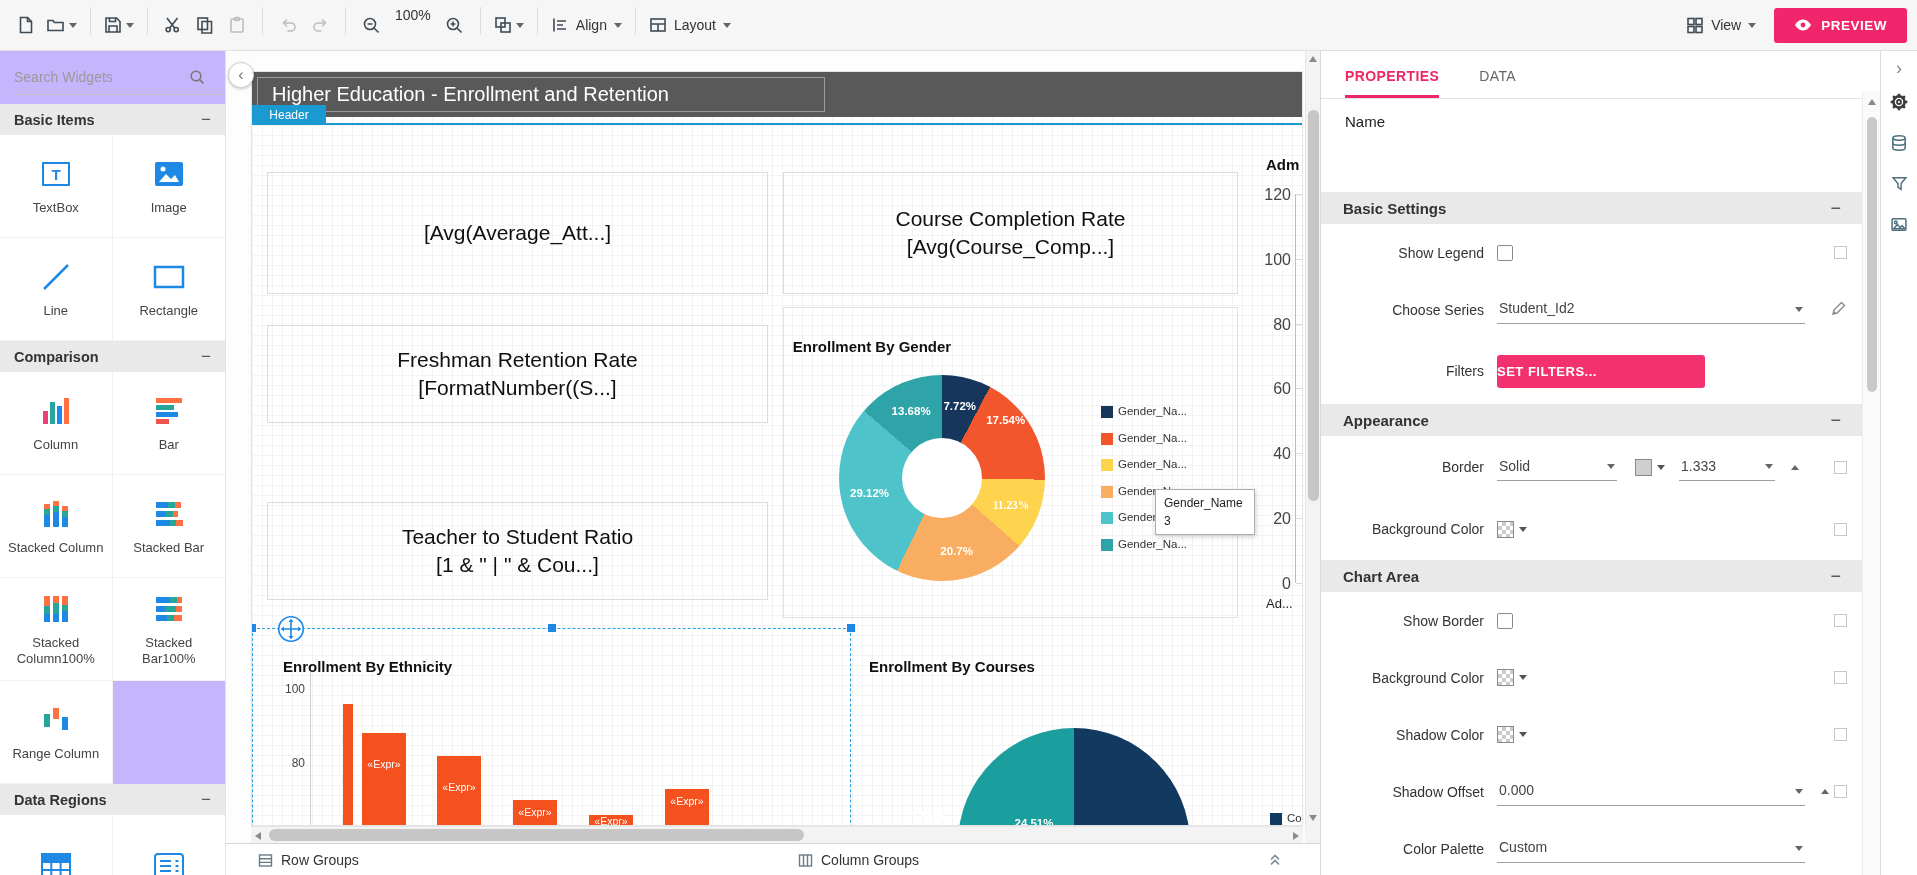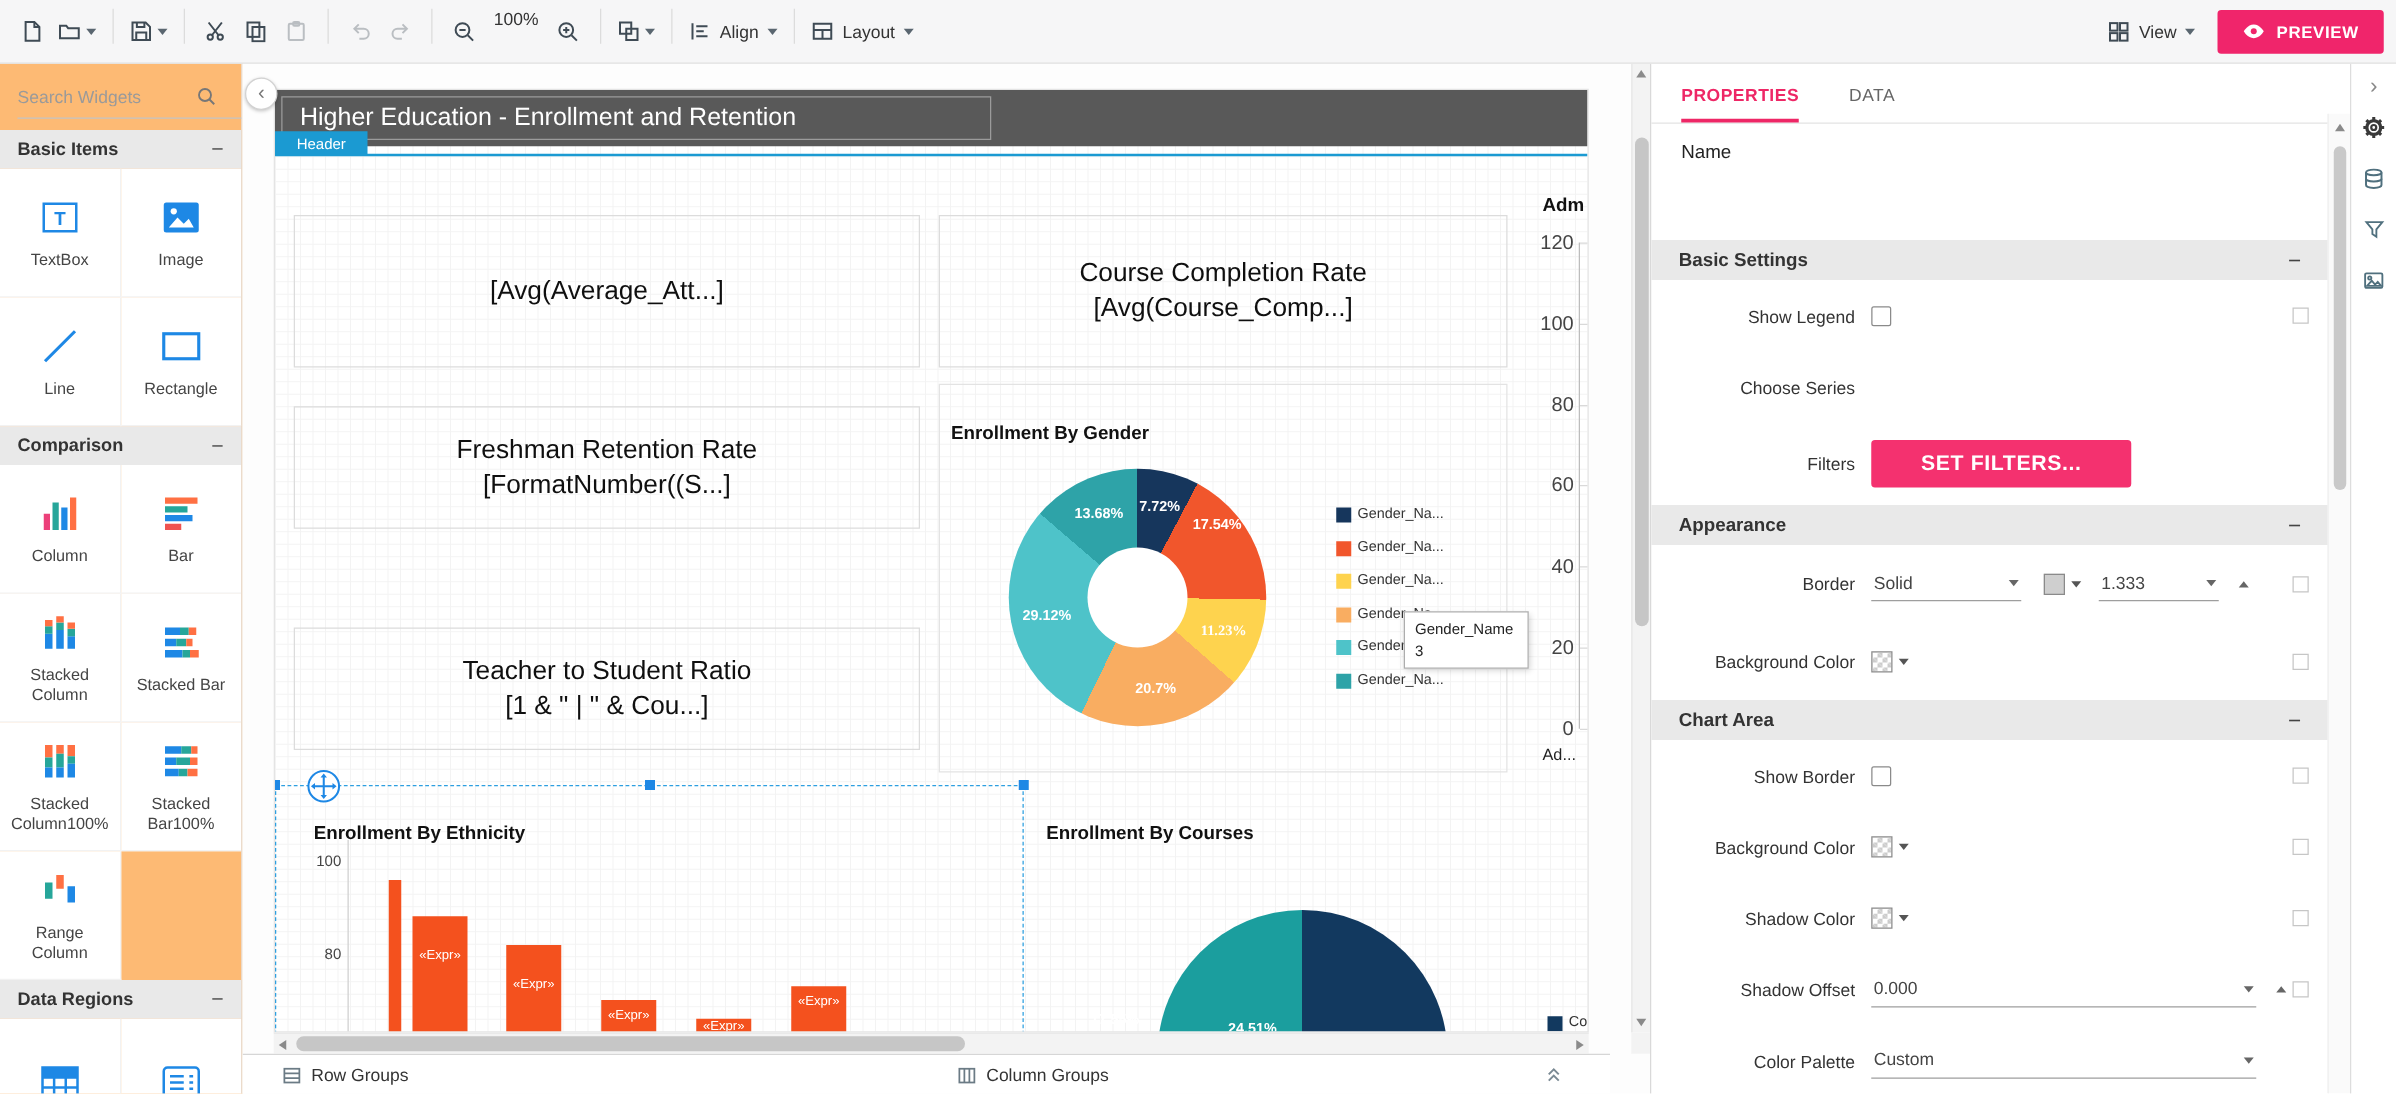--- a/index.html
+++ b/index.html
@@ -17,21 +17,21 @@
 .caret{width:0;height:0;border-left:4px solid transparent;border-right:4px solid transparent;border-top:5px solid #5a6670;margin-left:4px}
 .zoom-label{font-size:14px;color:#333;margin:0 8px}
 .tb-label{font-size:14px;color:#333;margin:0 3px 0 7px}
 .preview-btn{background:#f0256b;color:#fff;font-size:13.5px;font-weight:bold;letter-spacing:.5px;padding:10px 20px;border-radius:3px;display:flex;align-items:center;gap:9px;cursor:pointer}
 .preview-btn svg{display:block}
 
 
 .main{flex:1;display:flex;position:relative;height:824px;overflow:hidden}
 
 
-.sidebar{width:194px;border-right:1px solid #e3e3e3;background:#fdba74;flex-shrink:0;overflow:hidden}
+.sidebar{width:226px;border-right:1px solid #e3e3e3;background:#c4b5fd;flex-shrink:0;overflow:hidden}
 .search-row{height:53px;display:flex;align-items:center;padding:0 14px;position:relative}
 .search-input{flex:1;border:none;border-bottom:1px solid #c4c4c4;height:34px;font-size:14px;color:#444;outline:none;padding-right:28px;background:transparent;font-family:"Liberation Sans",sans-serif}
 .search-input::placeholder{color:#9a9a9a}
 .search-icon{position:absolute;right:20px;top:18px}
 .side-section{height:31px;background:#e9e9e9;display:flex;align-items:center;padding:0 14px;font-size:14.5px;font-weight:bold;color:#333}
 .side-section .minus{margin-left:auto;font-size:17px;color:#555;font-weight:normal;cursor:pointer}
 .widget-grid{display:grid;grid-template-columns:1fr 1fr}
 .widget-cell{height:103px;display:flex;flex-direction:column;align-items:center;justify-content:center;border-right:1px solid #f2f2f2;border-bottom:1px solid #f2f2f2;cursor:pointer;background:#fff}
 .widget-cell:nth-child(2n){border-right:none}
 .widget-icon svg{display:block}
@@ -101,21 +101,21 @@
 .plabel{width:176px;text-align:right;padding-right:13px;font-size:14px;color:#333;flex-shrink:0}
 .pctrl{display:flex;align-items:center;flex:1}
 .mini{width:13px;height:13px;border:1px solid #c6c6c6;margin-left:auto;flex-shrink:0;background:#fff}
 .chk{width:16px;height:16px;border:1.5px solid #8a8a8a;border-radius:2px;background:#fff;cursor:pointer}
 .dd{border-bottom:1px solid #9e9e9e;display:flex;align-items:center;font-size:14px;color:#444;height:28px;position:relative;padding:0 18px 2px 2px;cursor:pointer}
 .dd .dcaret{position:absolute;right:2px;top:11px;width:0;height:0;border-left:4.5px solid transparent;border-right:4.5px solid transparent;border-top:5.5px solid #666}
 .dd.w-series,.dd.w-long{width:308px}
 .dd.w-style{width:120px}
 .dd.w-num{width:96px}
 .upcaret{width:0;height:0;border-left:4.5px solid transparent;border-right:4.5px solid transparent;border-bottom:5.5px solid #666;margin-left:16px;cursor:pointer}
-.setfilters{background:#f4316f;color:#fff;font-size:17px;font-weight:bold;letter-spacing:.5px;padding:9px 0;width:208px;text-align:center;border-radius:3px;cursor:pointer}
+.setfilters{background:#f4316f;color:#fff;font-size:13px;font-weight:bold;letter-spacing:.5px;padding:9px 0;width:208px;border-radius:3px;cursor:pointer}
 .swatch{width:17px;height:17px;border:1px solid #8a8a8a;cursor:pointer}
 .swatch.solid{background:#cfcfcf}
 .swatch.checker{background-image:linear-gradient(45deg,#ccc 25%,transparent 25%,transparent 75%,#ccc 75%),linear-gradient(45deg,#ccc 25%,#fff 25%,#fff 75%,#ccc 75%);background-size:8px 8px;background-position:0 0,4px 4px}
 .swcaret{width:0;height:0;border-left:4.5px solid transparent;border-right:4.5px solid transparent;border-top:5.5px solid #555;margin-left:5px;cursor:pointer}
 .pencil-icon{margin-left:auto;cursor:pointer}
 .props-vscroll{position:absolute;right:0;top:40px;width:18px;height:784px;background:#fafafa;border-left:1px solid #eee}
 .props-vscroll .thumb{position:absolute;left:4px;top:26px;width:10px;height:275px;background:#c9c9c9;border-radius:5px}
 .props-vscroll .arr.up{left:4.5px;top:8px}
 
 
@@ -588,20 +588,30 @@
       <div class="prow">
         <div class="plabel">Show Legend</div>
         <div class="pctrl">
           <span class="chk"></span>
           <span class="mini"></span>
         </div>
       </div>
 
       <div class="prow">
         <div class="plabel">Choose Series</div>
+        <div class="pctrl">
+          <div class="dd w-series">
+              <span>Student_Id2</span>
+              <span class="dcaret"></span>
+            </div>
+          <span class="pencil-icon"><svg width="16" height="16" viewBox="0 0 16 16">
+                <path d="M2 14l1-4 7.5-7.5 3 3L6 13z" fill="none" stroke="#888" stroke-width="1.4"></path>
+                <path d="M2 14l3-.8L3 11z" fill="#888"></path>
+              </svg></span>
+        </div>
       </div>
 
       <div class="prow tall">
         <div class="plabel">Filters</div>
         <div class="pctrl">
           <div class="setfilters">SET FILTERS...</div>
         </div>
       </div>
 
       <div class="psec">

